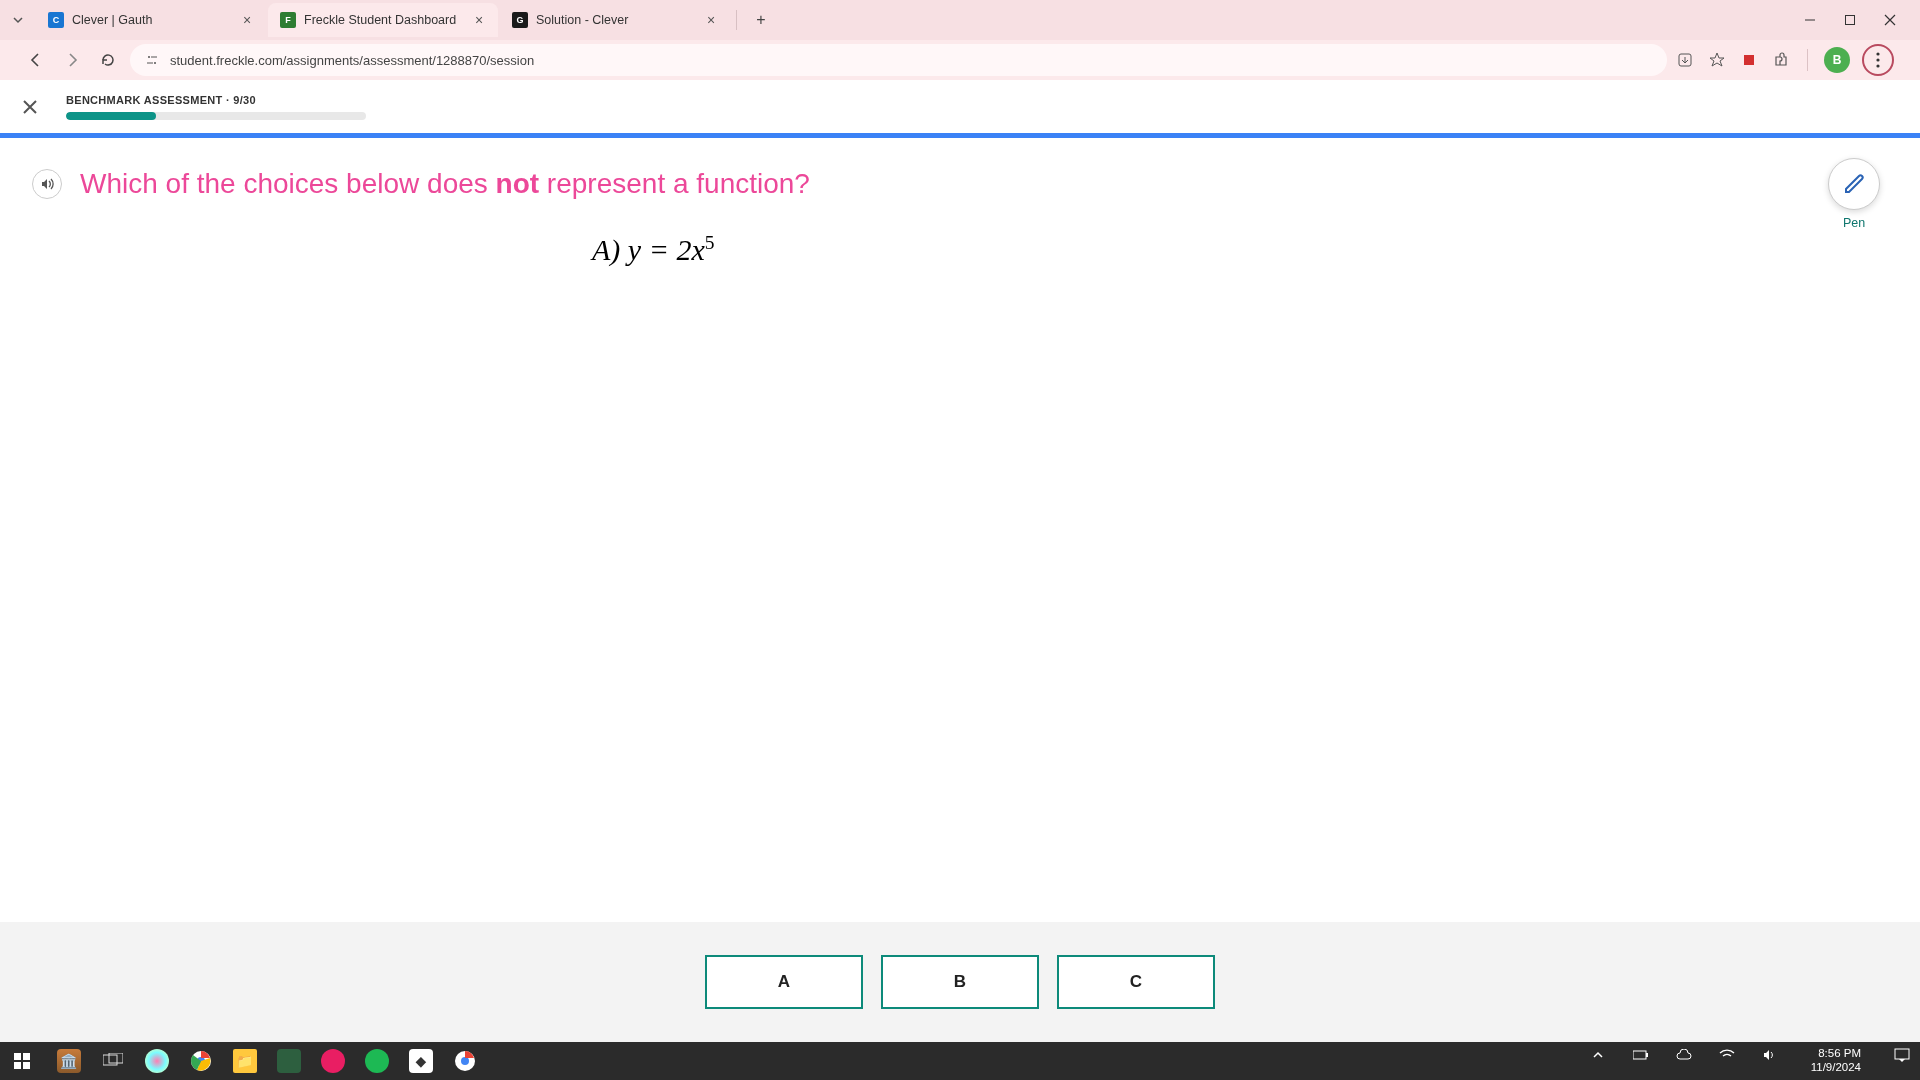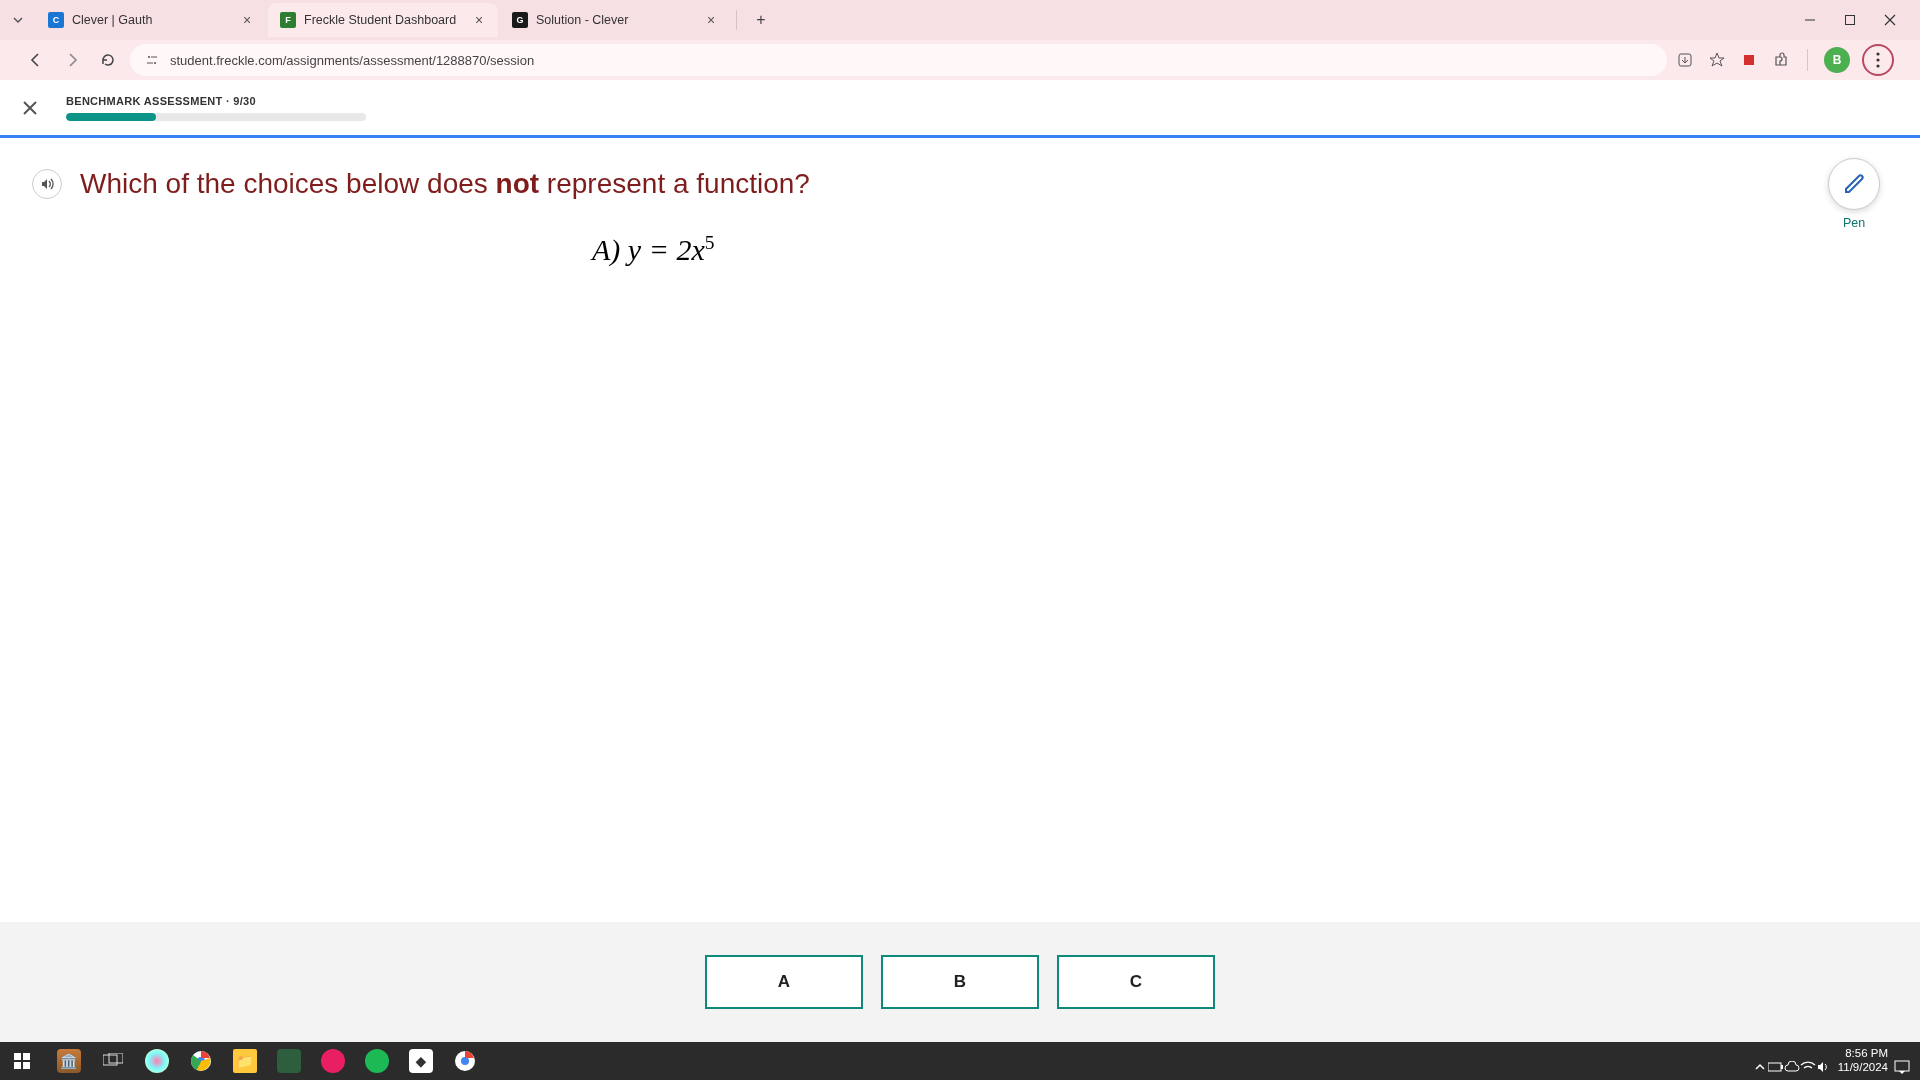--- a/index.html
+++ b/index.html
@@ -25,32 +25,32 @@
     .nav-btn svg { width:16px; height:16px; }
     .url-bar { flex: 1; max-width: 1560px; height: 32px; background: #fff7f8; border-radius: 16px; display: flex; align-items: center; padding: 0 14px; font-size: 13px; color: #444; }
     .site-icon { width:16px; height:16px; margin-right:10px; display:flex; align-items:center; justify-content:center; }
     .toolbar-right { display:flex; align-items:center; gap:12px; margin-left:auto; padding-right: 4px; }
     .toolbar-icon { width:20px; height:20px; display:flex; align-items:center; justify-content:center; cursor:pointer; color:#444;}
     .profile-badge { width:26px; height:26px; border-radius:50%; background:#4CAF50; color:#fff; display:flex; align-items:center; justify-content:center; font-size:12px; font-weight:600; }
     .menu-btn { width:32px; height:32px; border:2px solid #b94a5f; border-radius:50%; display:flex; align-items:center; justify-content:center; cursor:pointer; color:#333;}
     .toolbar-sep { width:1px; height:22px; background:#dcc2c5; margin:0 4px; }
     
     
-    .assessment-header { height: 58px; border-bottom: 3px solid #3b82f6; display: flex; align-items: center; padding: 0 18px; }
+    .assessment-header { height: 58px; border-bottom: 5px solid #3b82f6; display: flex; align-items: center; padding: 0 18px; }
     .close-assessment { width: 24px; height: 24px; display:flex;align-items:center;justify-content:center; cursor:pointer; color:#555; margin-right: 24px; }
     .assessment-info { display:flex; flex-direction:column; gap:6px; }
     .assessment-title { font-size:11px; font-weight:700; letter-spacing:0.3px; color:#333; }
     .progress-track { width: 300px; height: 8px; background:#e8e8e8; border-radius:4px; overflow:hidden; }
     .progress-fill { height:100%; background:#0d9488; width:30%; border-radius:4px; }
     
     
     .content { position: relative; height: calc(100% - 40px - 40px - 58px - 120px - 38px); padding: 30px 32px; }
     .question-row { display:flex; align-items:center; gap: 18px; }
     .speaker-btn { width: 30px; height:30px; border-radius:50%; border:1px solid #ccc; display:flex;align-items:center;justify-content:center; cursor:pointer; color:#555; flex-shrink:0; }
-    .question-text { font-size:28px; color:#7f1d1d; font-family: Arial, sans-serif; }
+    .question-text { font-size:28px; color:#ec4899; font-family: Arial, sans-serif; }
     .question-text strong { font-weight:700; }
     .options { margin-top: 32px; margin-left: 560px; font-family: Liberation Serif, serif; font-size: 30px; font-style: italic; }
     .option-line { margin-bottom: 30px; }
     .option-line .letter { font-style: italic; }
     .sup { font-size: 0.65em; vertical-align: super; font-style: normal; }
     
     
     .pen-tool-wrap { position:absolute; top: 20px; right: 40px; text-align:center; }
     .pen-circle { width:52px; height:52px; border-radius:50%; background:#fff; border:1px solid #ccc; box-shadow: 0 2px 6px rgba(0,0,0,0.15); display:flex; align-items:center; justify-content:center; cursor:pointer; margin-bottom:6px;}
     .pen-label { font-size:12.5px; color:#0f766e; }
@@ -60,21 +60,21 @@
     .answer-btn { width: 158px; height: 54px; border: 2px solid #0d8a7a; background:#fff; font-size:17px; font-weight:600; color:#222; cursor:pointer; }
     
     
     .taskbar { height: 38px; background:#2b2b2b; display:flex; align-items:center; color:#fff; font-size:12px; }
     .start-btn { width: 44px; height:38px; display:flex; align-items:center; justify-content:center; cursor:pointer; }
     .search-box { height:38px; width: 270px; background:#fff; color:#666; display:flex; align-items:center; padding: 0 12px; gap:8px; font-size:13px; }
     .task-icons { display:flex; align-items:center; gap: 2px; margin-left:4px; }
     .task-icon { width: 42px; height:38px; display:flex; align-items:center; justify-content:center; cursor:pointer; }
     .task-icon-inner { width:24px; height:24px; border-radius:4px; display:flex;align-items:center;justify-content:center; font-size:14px;}
     .taskbar-spacer { flex:1; }
-    .tray { display:flex; align-items:flex-end; gap:0; padding-right: 10px; }
+    .tray { display:flex; align-items:flex-start; gap:27px; padding-right: 10px; }
     .tray-icon { width:16px; height:16px; display:flex; align-items:center; justify-content:center; color:#fff; }
     .tray-time { text-align:right; line-height:1.2; font-size:11.5px; padding:0 6px; }
     
     svg { display:block; }
   </style>
 </head>
 <body>
 
 <div class="chrome-titlebar">
   <div class="dropdown-btn">

